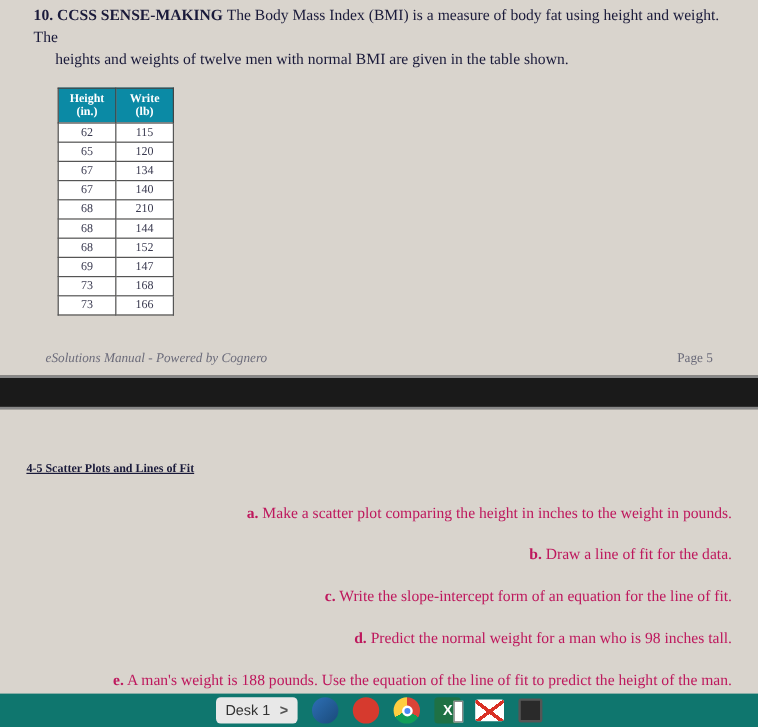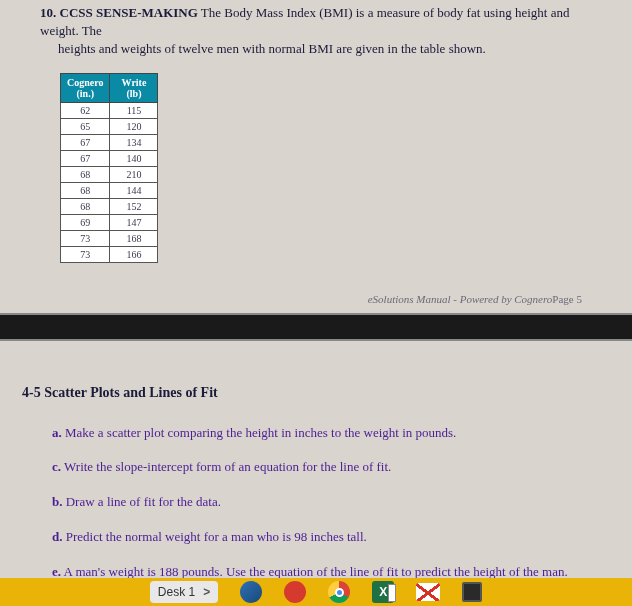--- a/index.html
+++ b/index.html
@@ -5,21 +5,21 @@
     * { margin: 0; padding: 0; box-sizing: border-box; }
     body {
       width: 632px;
       height: 606px;
       background: #d9d4cd;
       font-family: 'Times New Roman', serif;
       position: relative;
       overflow: hidden;
     }
     .page-top {
-      padding: 0 30px;
+      padding: 0 18px;
     }
     .problem-text {
       font-size: 13px;
       color: #1a1a3a;
       padding-top: 4px;
       padding-left: 10px;
       line-height: 1.4;
     }
     .problem-num-label { font-weight: bold; }
     .table-wrap {
@@ -43,63 +43,65 @@
       border: 1px solid #555;
       text-align: center;
       padding: 2px 4px;
       background: #ffffff;
       color: #3a3a50;
       font-size: 10px;
       width: 48px;
     }
     .footer-line {
       display: flex;
-      justify-content: flex-end;
+      justify-content: space-between;
       font-size: 11px;
       color: #6b6b7a;
       font-style: italic;
       padding: 0 20px;
       margin-top: 30px;
       margin-bottom: 8px;
     }
     .divider {
       height: 28px;
       background: #1a1a1a;
       width: 100%;
       border-top: 2px solid #888;
       border-bottom: 2px solid #888;
     }
     .page-bottom {
       padding: 44px 22px 0 22px;
     }
     .section-title {
-      font-size: 14px;
+      font-size: 10px;
       font-weight: bold;
+      text-decoration: underline;
       color: #1a1a3a;
       margin-bottom: 24px;
     }
     .sub-item {
       font-size: 13px;
-      color: #4c1d95;
+      color: #be185d;
       margin-left: 30px;
       margin-bottom: 18px;
       line-height: 1.3;
+      text-align: right;
     }
     .sub-letter { font-weight: bold; }
     .taskbar {
       position: absolute;
       bottom: 0;
       left: 0;
       width: 100%;
       height: 28px;
-      background: #eab308;
+      background: #0f766e;
       display: flex;
       align-items: center;
       justify-content: center;
-      gap: 22px;
+      gap: 12px;
     }
     .desk-switch {
       display: flex;
       align-items: center;
       background: #e8e8e8;
       height: 22px;
       border-radius: 4px;
       padding: 0 8px;
       font-family: sans-serif;
       font-size: 12px;
@@ -141,21 +143,21 @@
     <span class="problem-num-label">10.</span>
     <span class="problem-num-label">CCSS SENSE-MAKING</span>
     <span> The Body Mass Index (BMI) is a measure of body fat using height and weight. The</span><br>
     <span style="padding-left:18px;display:inline-block">heights and weights of twelve men with normal BMI are given in the table shown.</span>
   </div>
 
   <div class="table-wrap">
     <table>
       <thead>
         <tr>
-          <th>Cognero (in.)</th>
+          <th>Height (in.)</th>
           <th>Write (lb)</th>
         </tr>
       </thead>
       <tbody id="table-body">
           <tr>
             <td>62</td>
             <td>115</td>
           </tr>
           <tr>
             <td>65</td>
@@ -202,22 +204,22 @@
     <span style="font-style:normal">Page 5</span>
   </div>
 </div>
 
 <div class="divider"></div>
 
 <div class="page-bottom">
   <div class="section-title">4-5 Scatter Plots and Lines of Fit</div>
   <div id="items">
       <div class="sub-item"><span class="sub-letter">a.</span><span> Make a scatter plot comparing the height in inches to the weight in pounds.</span></div>
+      <div class="sub-item"><span class="sub-letter">b.</span><span> Draw a line of fit for the data.</span></div>
       <div class="sub-item"><span class="sub-letter">c.</span><span> Write the slope-intercept form of an equation for the line of fit.</span></div>
-      <div class="sub-item"><span class="sub-letter">b.</span><span> Draw a line of fit for the data.</span></div>
       <div class="sub-item"><span class="sub-letter">d.</span><span> Predict the normal weight for a man who is 98 inches tall.</span></div>
       <div class="sub-item"><span class="sub-letter">e.</span><span> A man's weight is 188 pounds. Use the equation of the line of fit to predict the height of the man.</span></div>
     </div>
 </div>
 
 <div class="taskbar">
   <div class="desk-switch">
     <span>Desk 1</span>
     <span class="chevron">&gt;</span>
   </div>

